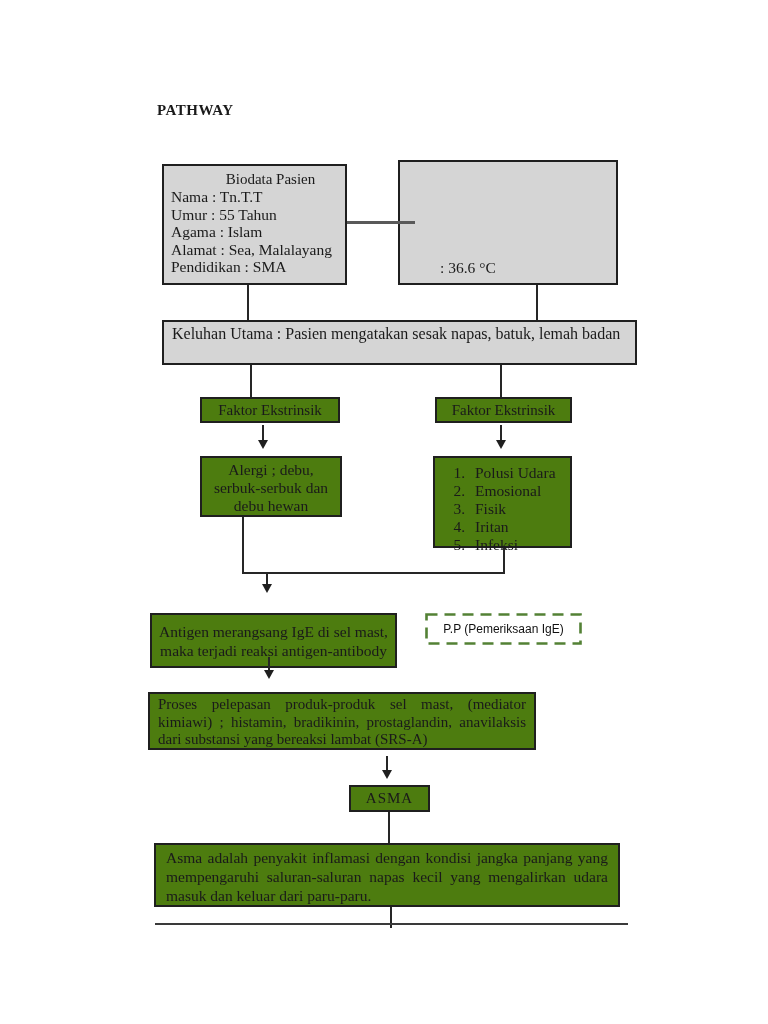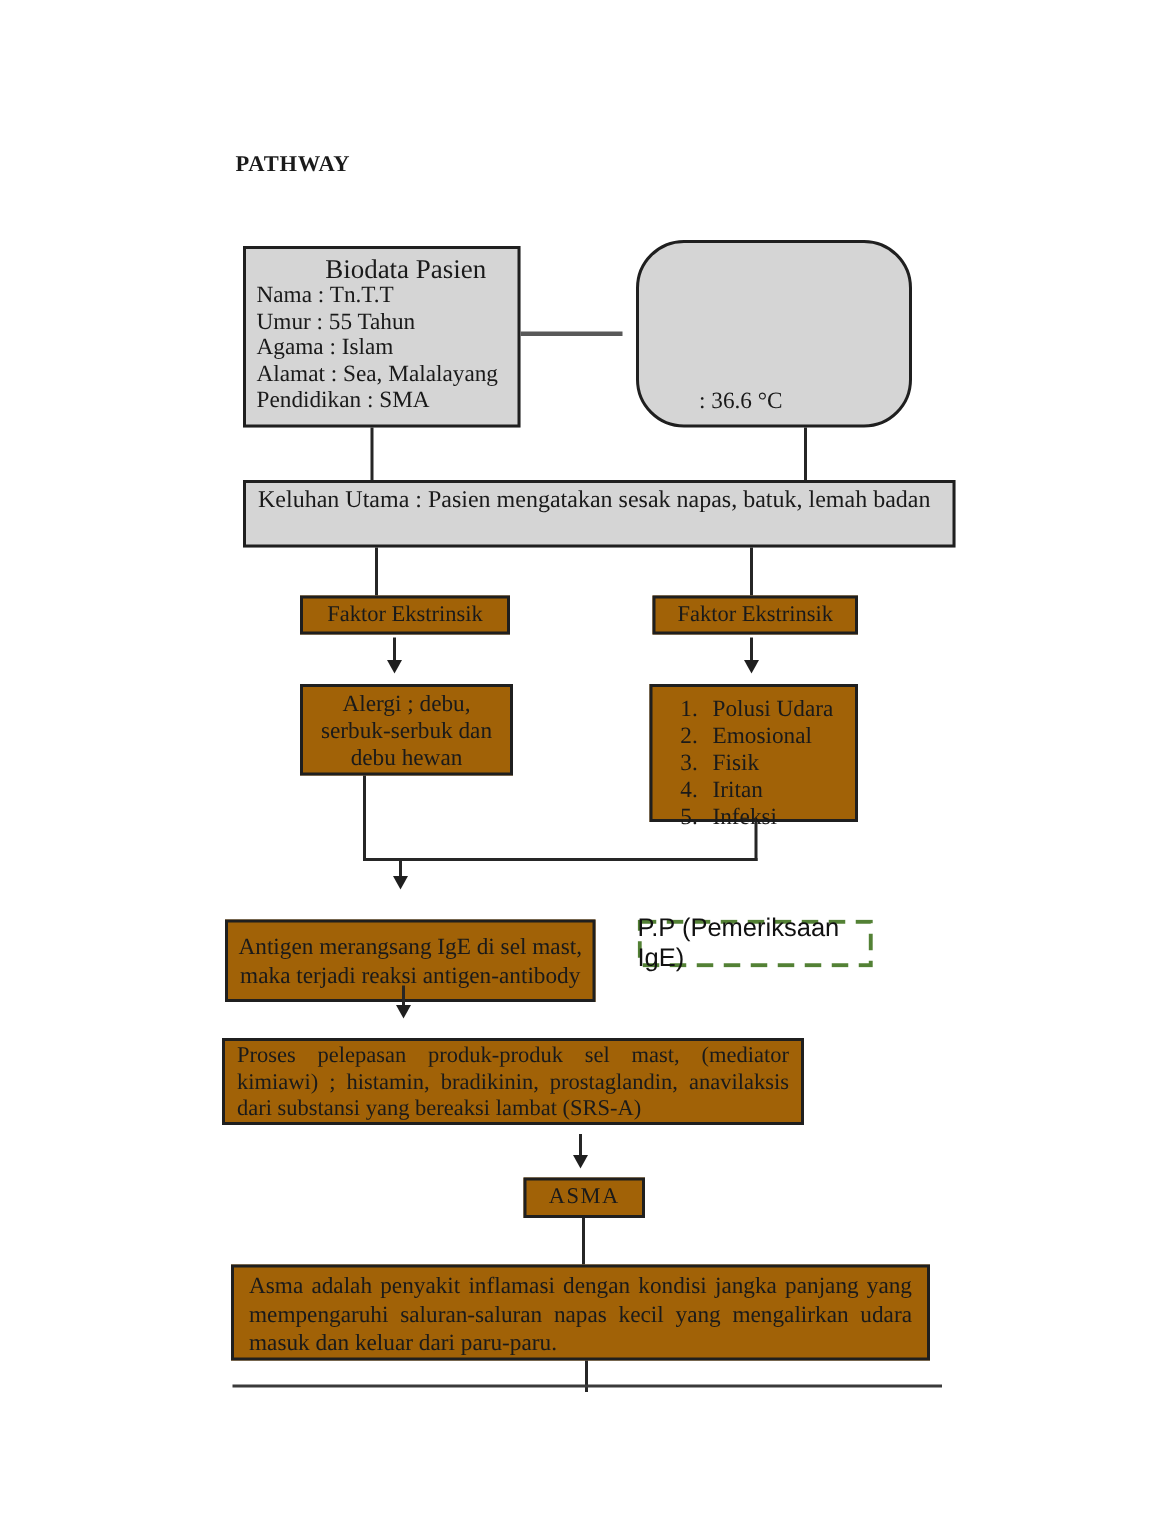--- a/index.html
+++ b/index.html
@@ -1,59 +1,59 @@
 <!DOCTYPE html>
 <html><head>
 <meta charset="utf-8">
 <style>
   html,body{margin:0;padding:0;background:#ffffff;}
   .canvas{
     position:relative;width:768px;height:1024px;background:#ffffff;
     font-family:"Liberation Serif","DejaVu Serif",serif;color:#1a1a1a;overflow:hidden;
   }
-  .box{position:absolute;border:2px solid #1f1f1f;box-sizing:border-box;background:#a16207;}
+  .box{position:absolute;border:2px solid #1f1f1f;box-sizing:border-box;background:#4d7c0f;}
   .gray{background:#d5d5d5;}
   .vline,.hline{position:absolute;background:#262626;}
   .arrowhead{
     position:absolute;width:0;height:0;
     border-left:5px solid transparent;border-right:5px solid transparent;
     border-top:9px solid #1f1f1f;
   }
   .title{
     position:absolute;left:145px;top:102px;font-weight:bold;font-size:15px;letter-spacing:.5px;margin-left:12px;
   }
   .center{text-align:center;}
   .justify{text-align:justify;}
   .biodata-line{padding-left:7px;font-size:15.5px;line-height:17.5px;}
   .small-label{font-size:15px;line-height:22px;}
   ol.flist{margin:6px 0 0 0;padding-left:34px;font-size:15.5px;line-height:18px;}
   ol.flist li{padding-left:6px;margin:0;}
   .pp-wrap{position:absolute;left:425px;top:613px;width:157px;height:32px;}
   .pp-label{
     position:absolute;inset:0;display:flex;align-items:center;justify-content:center;
-    font-family:"Liberation Sans","DejaVu Sans",sans-serif;font-size:17px;color:#111;
+    font-family:"Liberation Sans","DejaVu Sans",sans-serif;font-size:12px;color:#111;
   }
 </style>
 </head>
 <body>
 
 <div class="canvas">
 
   <div class="title">PATHWAY</div>
 
   <div class="box gray" style="left:162px;top:164px;width:185px;height:121px;padding-top:4px;">
-    <div class="center" style="font-size:18px;line-height:18px;padding-left:32px;">Biodata Pasien</div>
+    <div class="center" style="font-size:15px;line-height:18px;padding-left:32px;">Biodata Pasien</div>
     <div class="biodata-line">Nama : Tn.T.T</div>
     <div class="biodata-line">Umur : 55 Tahun</div>
     <div class="biodata-line">Agama : Islam</div>
     <div class="biodata-line">Alamat : Sea, Malalayang</div>
     <div class="biodata-line">Pendidikan : SMA</div>
   </div>
 
-  <div class="box gray" style="left:424px;top:160px;width:184px;height:125px;border-radius:32px;">
+  <div class="box gray" style="left:398px;top:160px;width:220px;height:125px;">
     <div style="position:absolute;left:40px;bottom:6px;font-size:15.5px;">: 36.6 °C</div>
   </div>
 
   <div class="hline" style="left:347px;top:221px;width:68px;height:3px;background:#595959;"></div>
 
   <div class="vline" style="left:247px;top:285px;width:2px;height:35px;"></div>
   <div class="vline" style="left:536px;top:285px;width:2px;height:35px;"></div>
 
   <div class="box gray" style="left:162px;top:320px;width:475px;height:45px;padding:2px 8px;">
     <div class="justify" style="font-size:16px;line-height:19px;">Keluhan Utama : Pasien mengatakan sesak napas, batuk, lemah badan</div>

